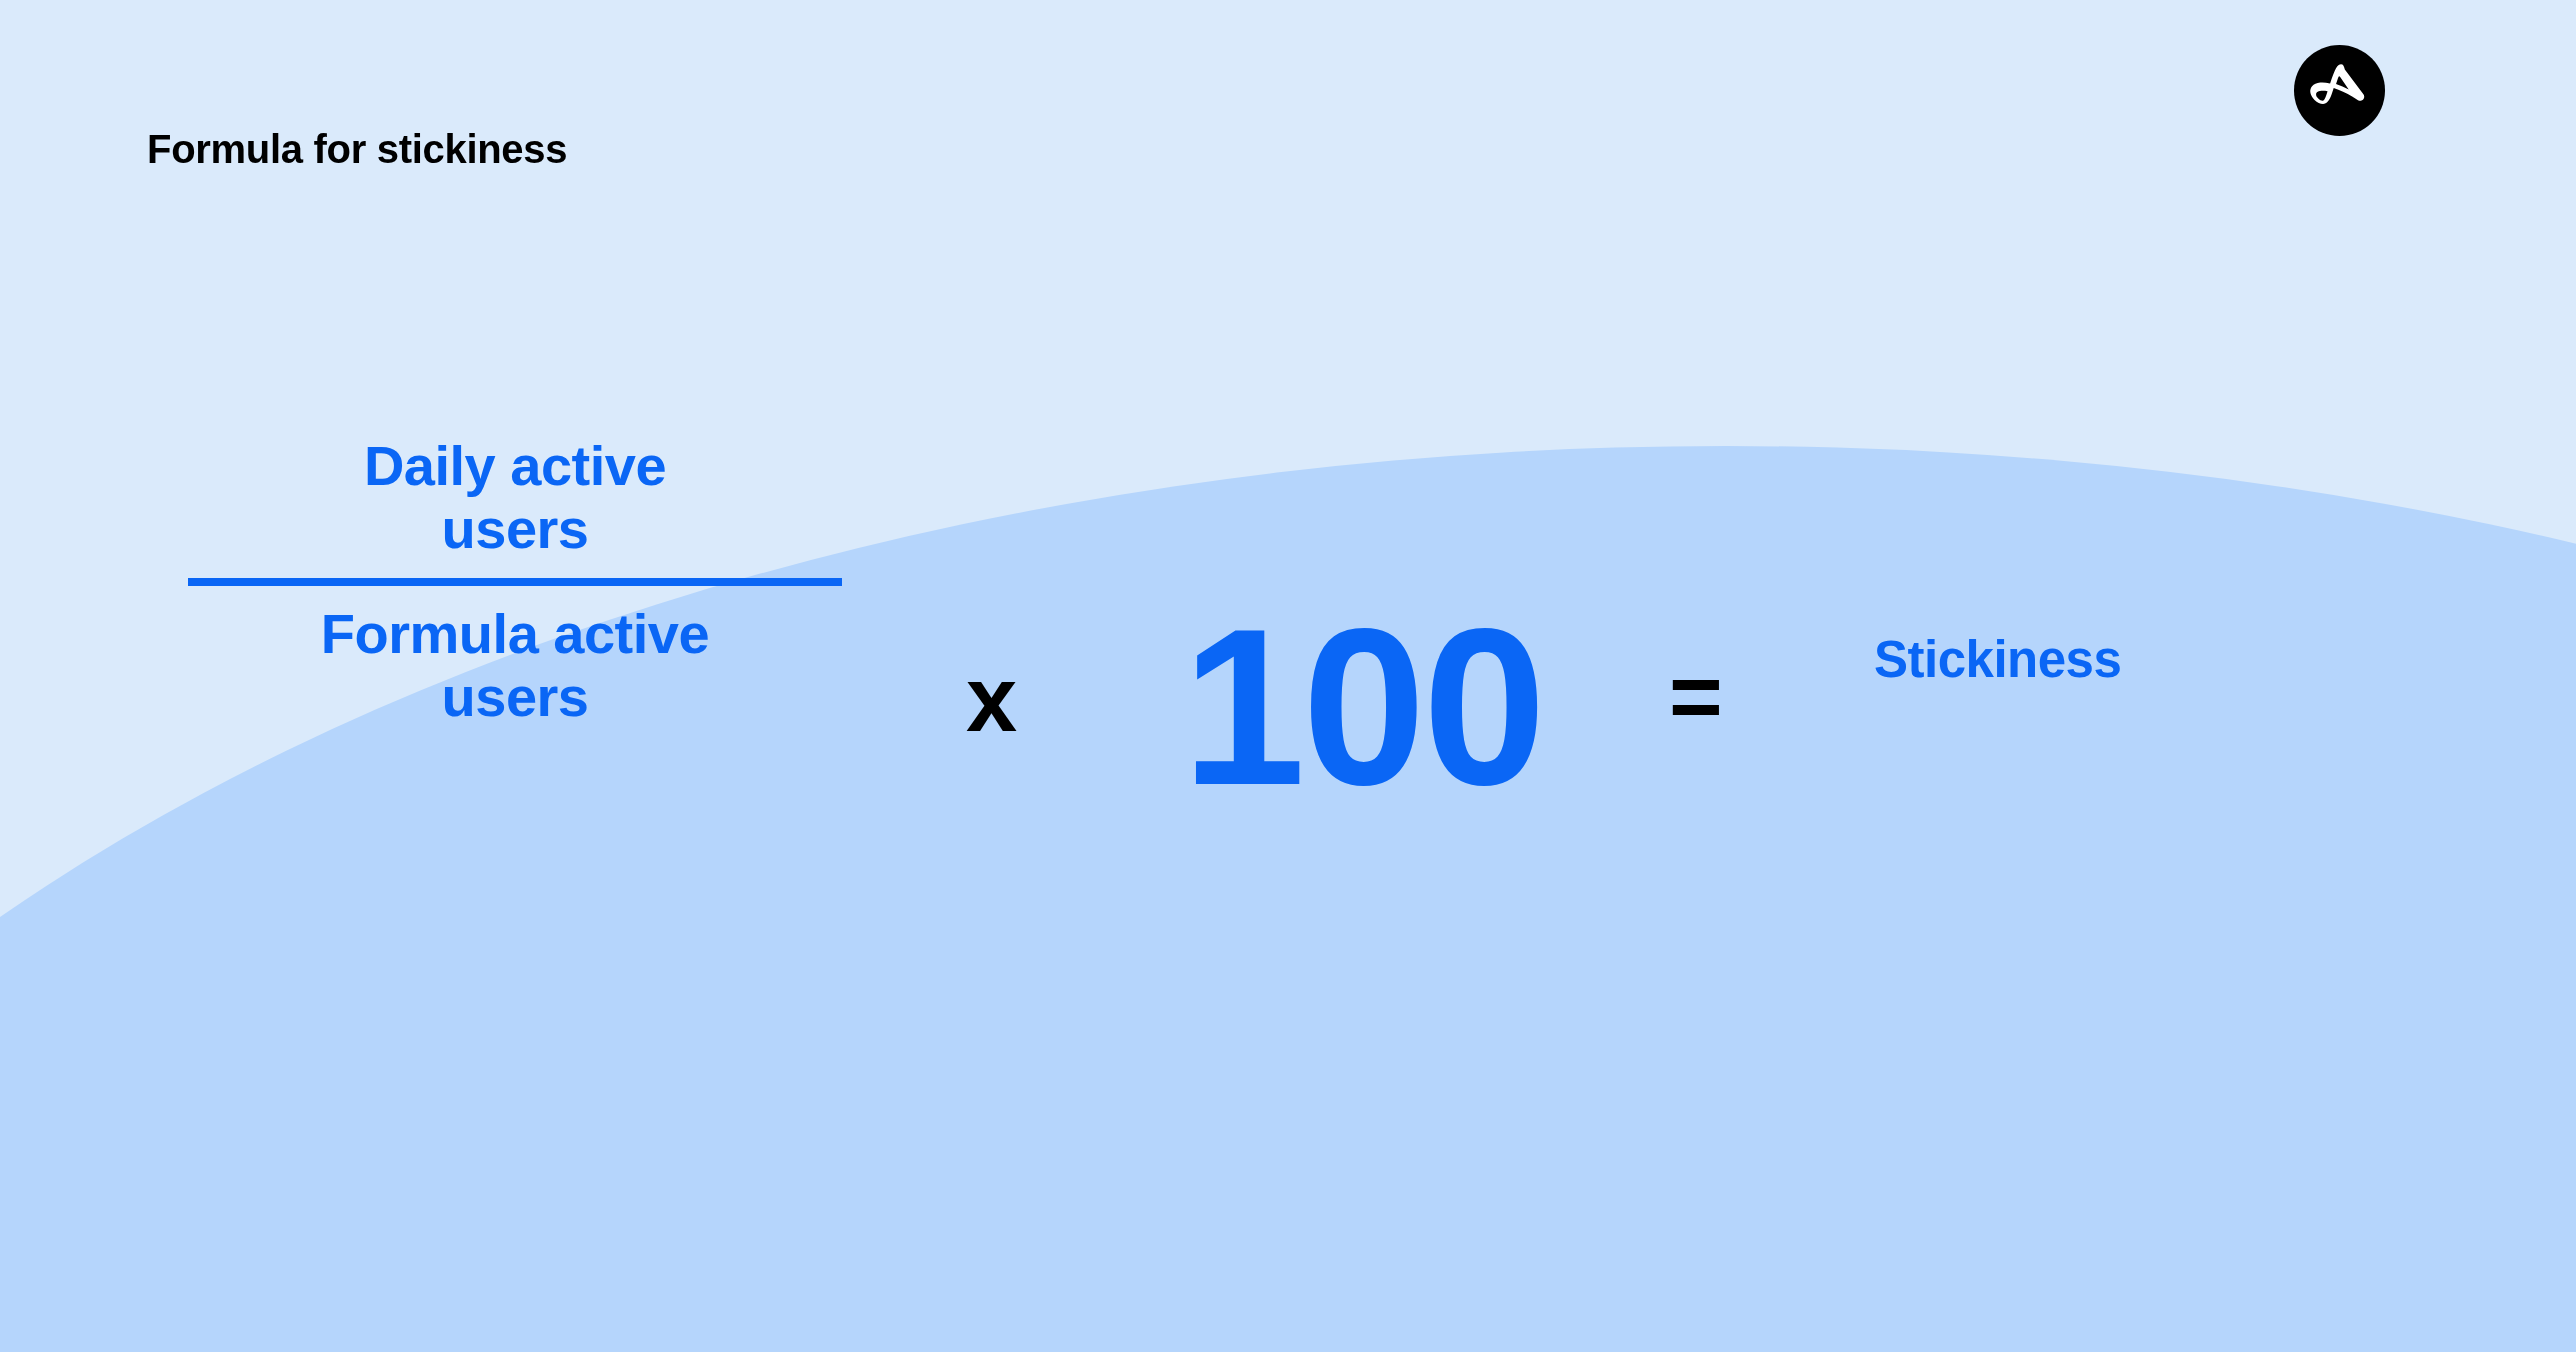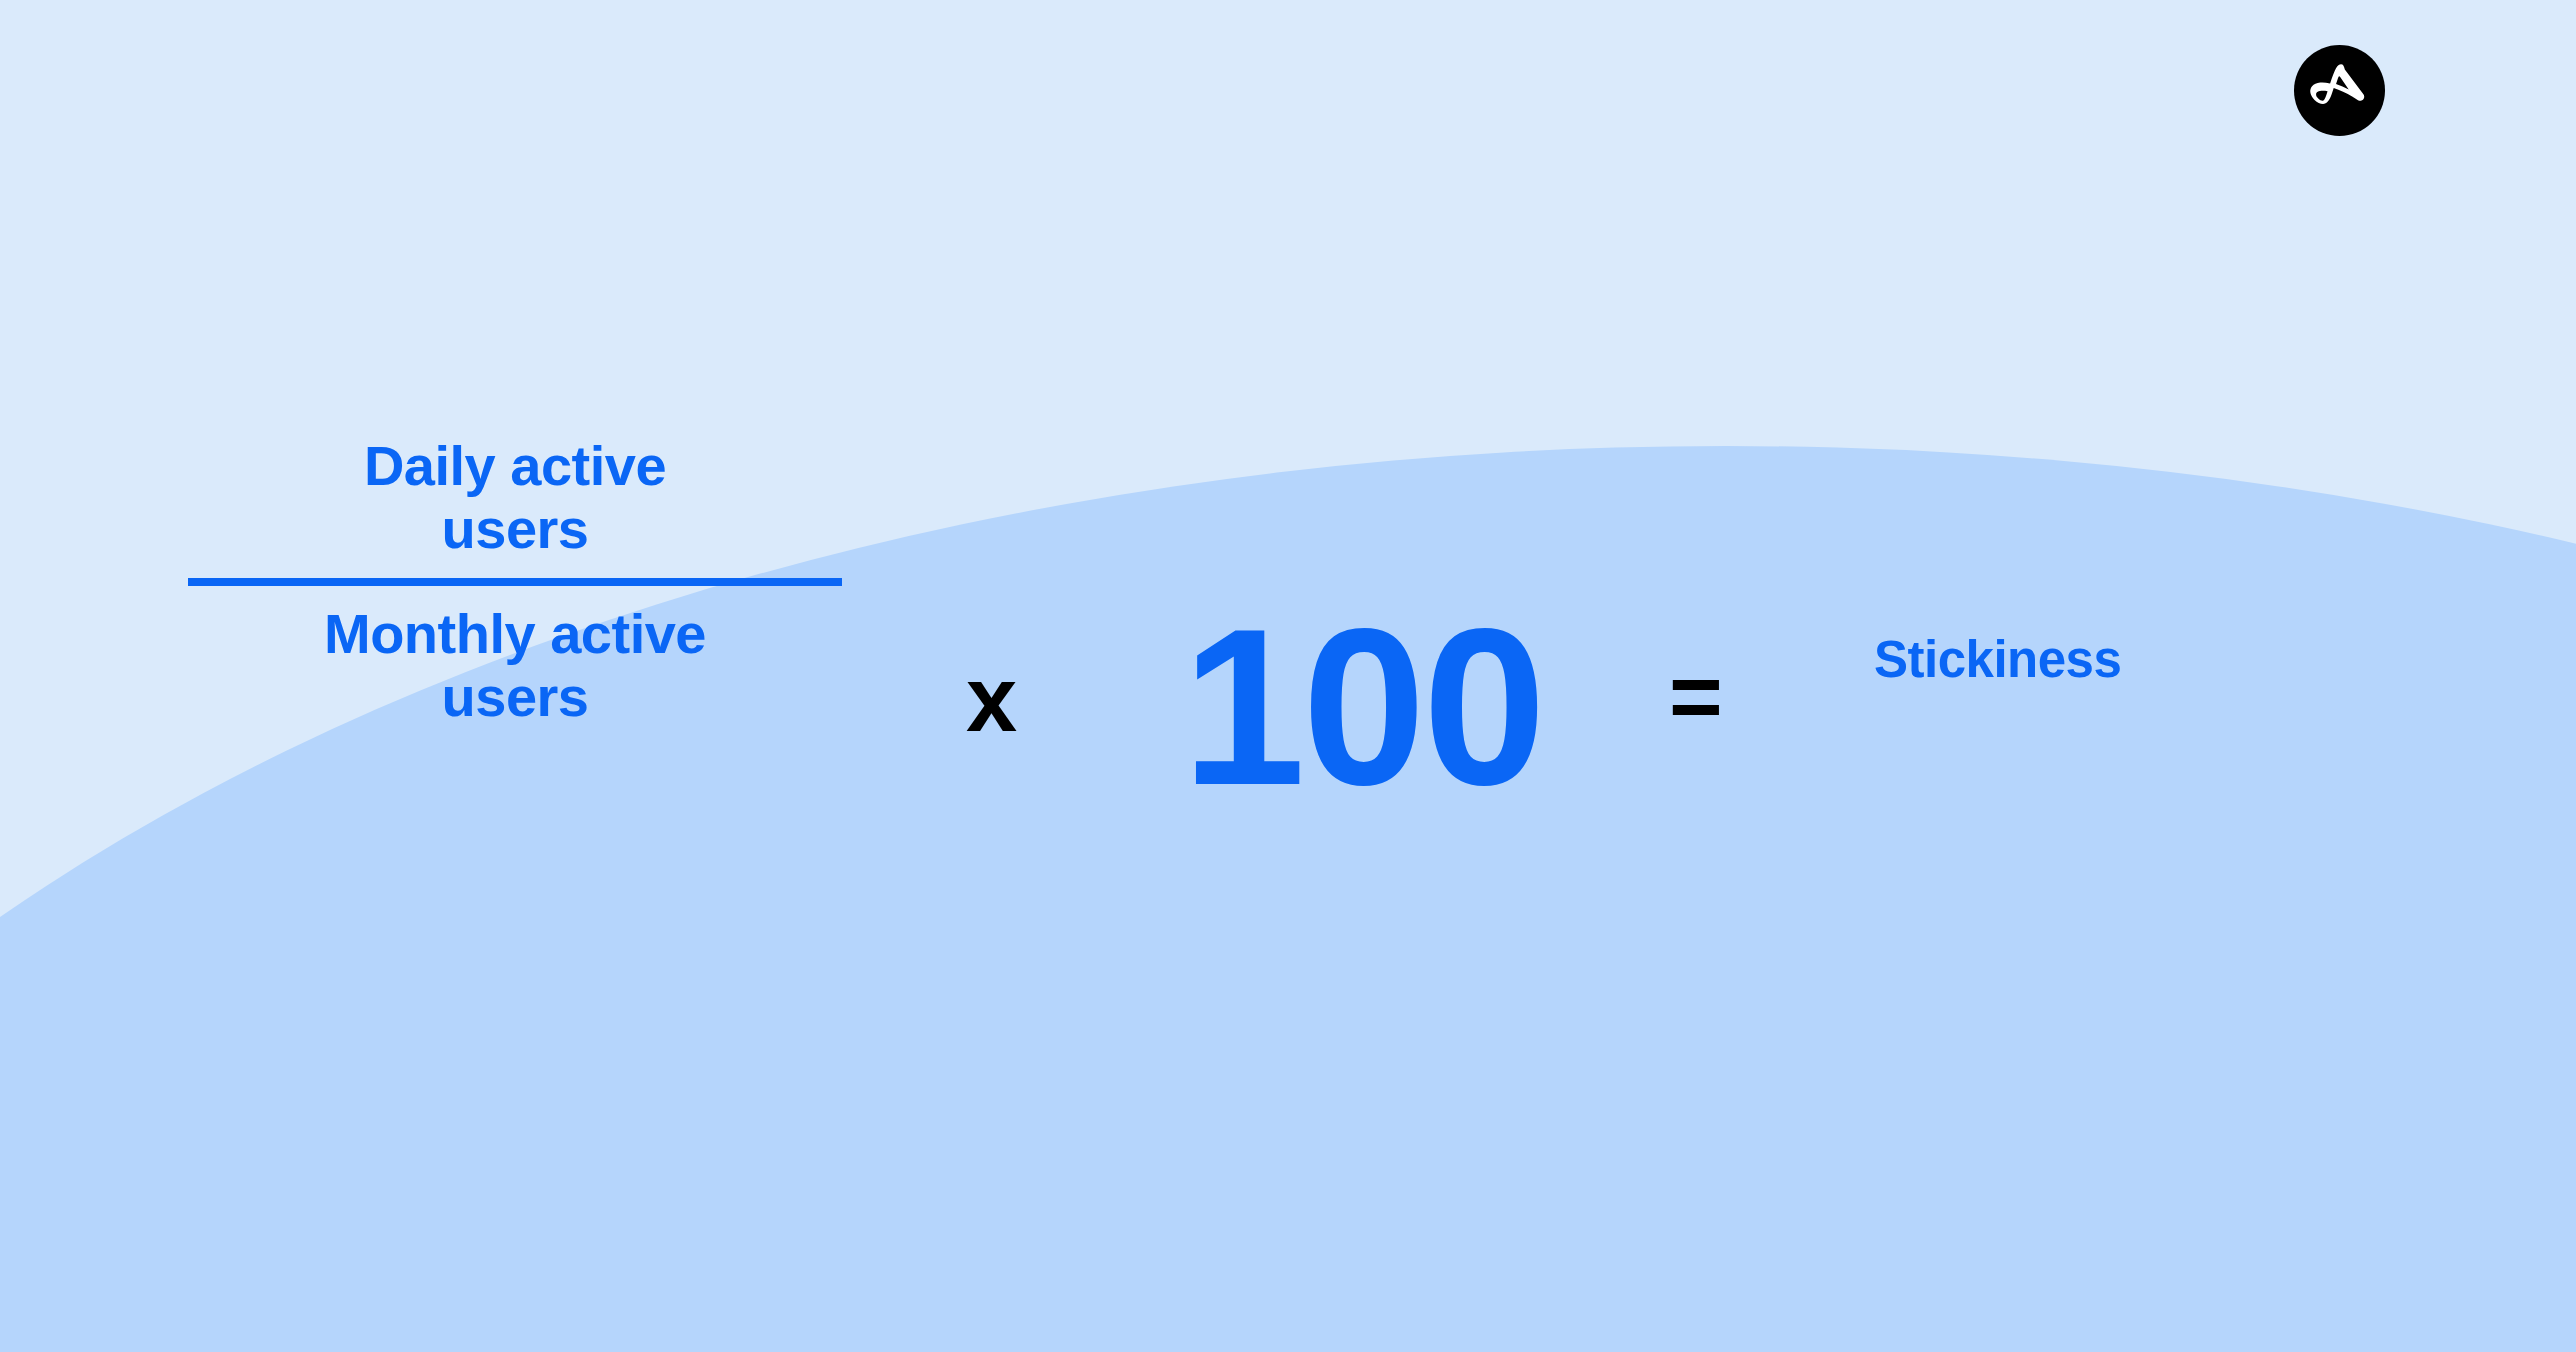--- a/index.html
+++ b/index.html
@@ -113,38 +113,39 @@
     white-space:nowrap;
   }
 </style>
 </head>
 <body>
 
 <div id="stage">
 
   <div id="bg-ellipse"></div>
 
+  <div id="page-title">Formula for stickiness</div>
 
   <div id="brand-logo">
     <svg width="91" height="91" viewBox="0 0 176 176">
       <circle cx="88" cy="88" r="88" fill="#000000"></circle>
       <path d="M92.5 37.5c-4.4-0.6-8.2 2.1-11.2 7.4-2.6 4.6-5.3 11.3-8.3 20.1l-3.2 9.3c-7.2-1.6-13.6-2.2-19.1-1.7-6.9 0.6-12.3 3-15.8 7.2-2.6 3.1-3.8 7.1-3.4 11.3 0.5 5.3 3.4 10.6 8.2 15.2 5.3 5.1 11.3 7.9 16.6 7.8 5.5-0.1 9.6-3.4 13-10.4 2.3-4.7 4.7-11.4 7.5-20.6 11.9 3.8 24.1 9.5 36.5 17.1l10.5 6.5c3.4 2.1 7.8 1.4 10.3-1.7 2.6-3.2 2.3-7.9-0.6-10.8l-0.7-0.7-34.5-45.9c-1.5-6.5-3.3-10.5-5.8-10.1zM87.3 60.6c0.6-0.1 1.3 0.4 2 1.5l16.5 23.9c-7.9-4.2-16.1-7.7-24.5-10.4l2.6-8c1.4-4.3 2.6-6.8 3.4-7zM65 88.9c-2.2 7.6-4.1 12.8-5.7 15.6-1.3 2.3-2.6 3.4-4.1 3.4-2.5 0-5.5-1.6-8.3-4.3-2.5-2.4-4-5.1-4.2-7.4-0.2-1.9 0.4-3.4 1.7-4.6 1.8-1.7 4.6-2.7 8.5-3 3.6-0.3 7.7 0 12.1 0.7z" fill="#ffffff"></path>
     </svg>
   </div>
 
   <div id="formula">
 
     <div class="fraction">
       <div class="frac-num">
         <div>Daily active</div>
         <div>users</div>
       </div>
       <div class="frac-bar"></div>
       <div class="frac-den">
-        <div>Monthly active</div>
+        <div>Formula active</div>
         <div>users</div>
       </div>
     </div>
 
     <div class="op" id="op-times">x</div>
 
     <div id="factor-100">100</div>
 
     <div class="op" id="op-equals">=</div>
 

